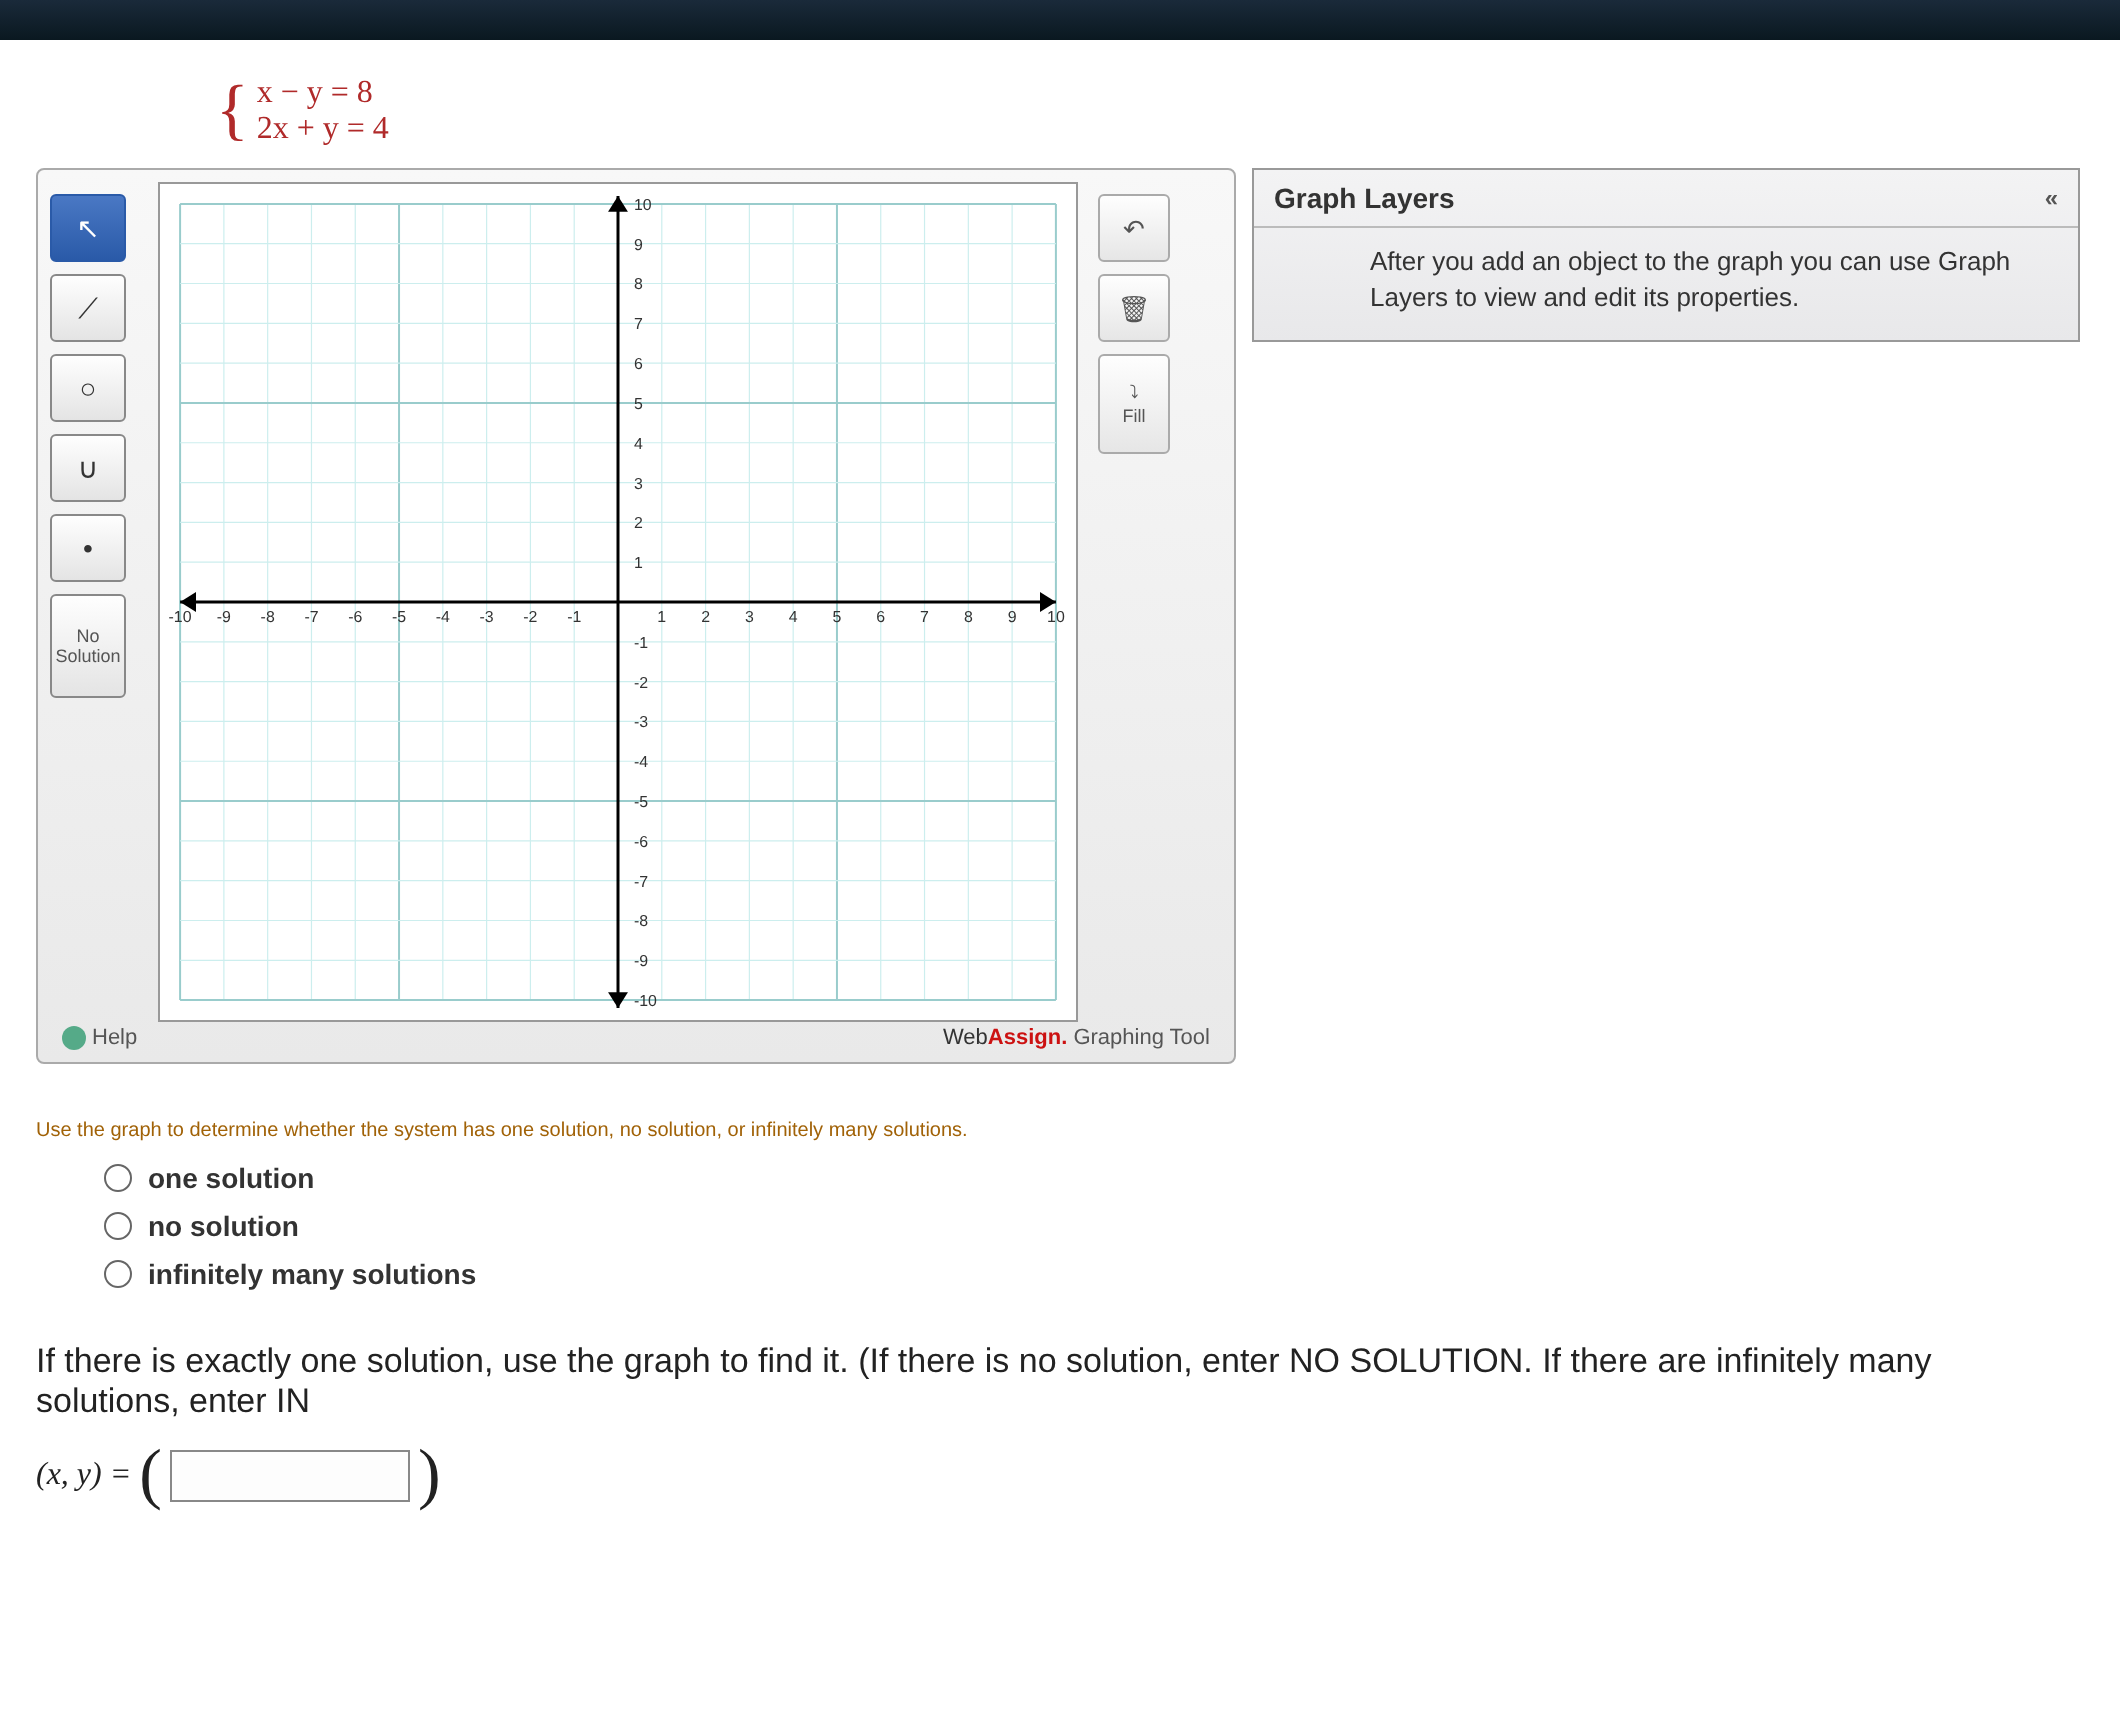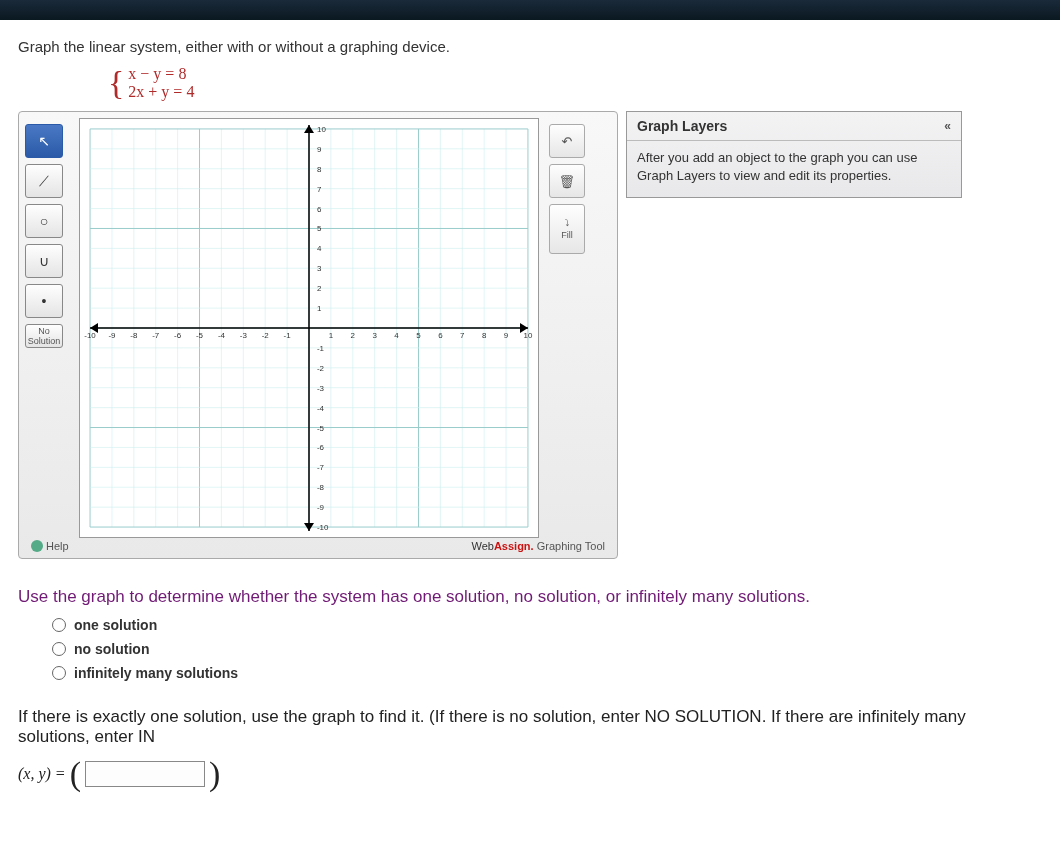--- a/index.html
+++ b/index.html
@@ -126,43 +126,44 @@
   }
   .help-icon {
     width:12px;height:12px;border-radius:50%;
     background:#5a8;
     display:inline-block;
     position:relative;
   }
   .brand-red { color:#c11; font-weight:bold; }
   .brand { color:#333; font-weight:normal; }
   .layers-panel {
-    width: 336px;
+    width: 414px;
     border:1px solid #999;
     background: linear-gradient(#f3f3f4,#e8e8ea);
   }
   .layers-header {
     display:flex; justify-content:space-between; align-items:center;
     padding: 6px 10px;
     border-bottom:1px solid #bbb;
     font-weight:bold;
     font-size: 14px;
     color:#333;
   }
   .collapse-icon { font-size: 12px; color:#555; cursor:pointer;}
   .layers-body {
     padding: 8px 10px 12px 10px;
     font-size: 13px;
     color:#333;
     line-height: 18px;
+    margin-left: 48px;
   }
   .question2 {
     margin-top: 28px;
-    font-size: 17px;
-    color:#701a75;
+    font-size: 10px;
+    color:#a16207;
   }
   .options {
     margin: 10px 0 0 34px;
   }
   .option-row {
     display:flex; align-items:center; gap:8px;
     margin: 8px 0;
     font-size: 14px;
     color:#333;
     font-weight:bold;
@@ -197,21 +198,20 @@
     font-size:14px;
   }
 </style>
 </head>
 <body>
 
 <div class="top-strip"></div>
 
 <div class="page">
 
-  <div class="prompt">Graph the linear system, either with or without a graphing device.</div>
 
   <div class="equations">
     <span class="brace">{</span>
     <div class="eq-lines">
       <div>x − y = 8</div>
       <div>2x + y = 4</div>
     </div>
   </div>
 
   <div class="graph-zone">
@@ -227,21 +227,21 @@
           </div>
           <div class="tool-btn">
             <span>○</span>
           </div>
           <div class="tool-btn">
             <span>∪</span>
           </div>
           <div class="tool-btn">
             <span>•</span>
           </div>
-          <div class="tool-btn text" style="height:24px;white-space:pre;">No
+          <div class="tool-btn text" style="height:52px;white-space:pre;">No
 Solution</div>
         </div>
 
         <svg class="graph-canvas" viewBox="0 0 460 420">
           <rect x="0" y="0" width="460" height="420" fill="#fff"></rect>
           <g id="grid">
               <line x1="10" x2="10" y1="10" y2="410" stroke="#9cc" stroke-width="1"></line>
               <line x1="32" x2="32" y1="10" y2="410" stroke="#cee" stroke-width="0.6"></line>
               <line x1="54" x2="54" y1="10" y2="410" stroke="#cee" stroke-width="0.6"></line>
               <line x1="76" x2="76" y1="10" y2="410" stroke="#cee" stroke-width="0.6"></line>

